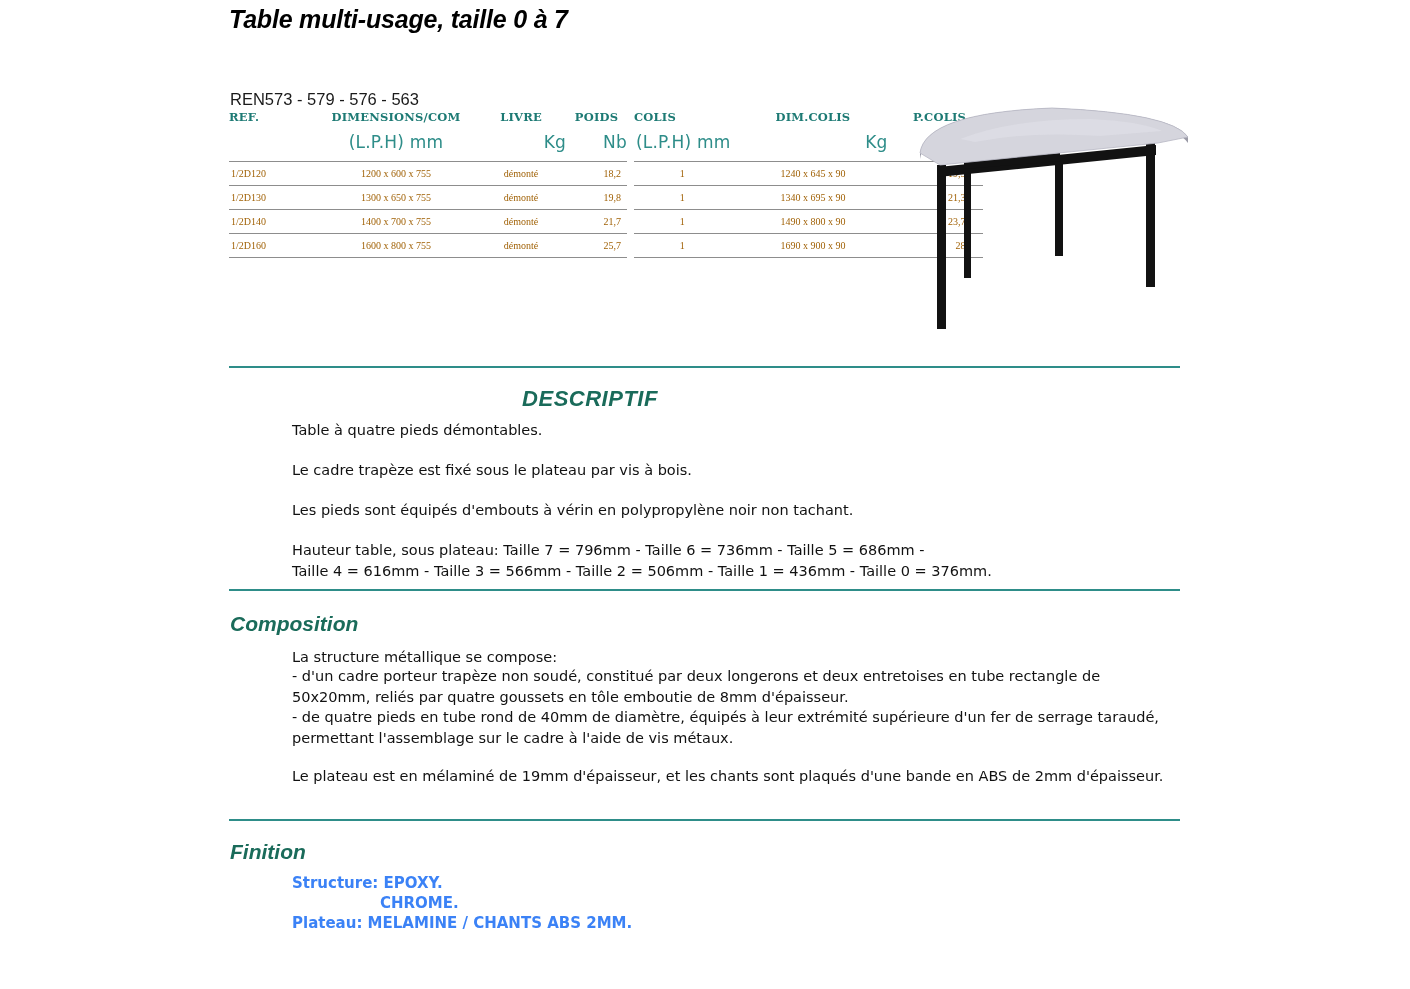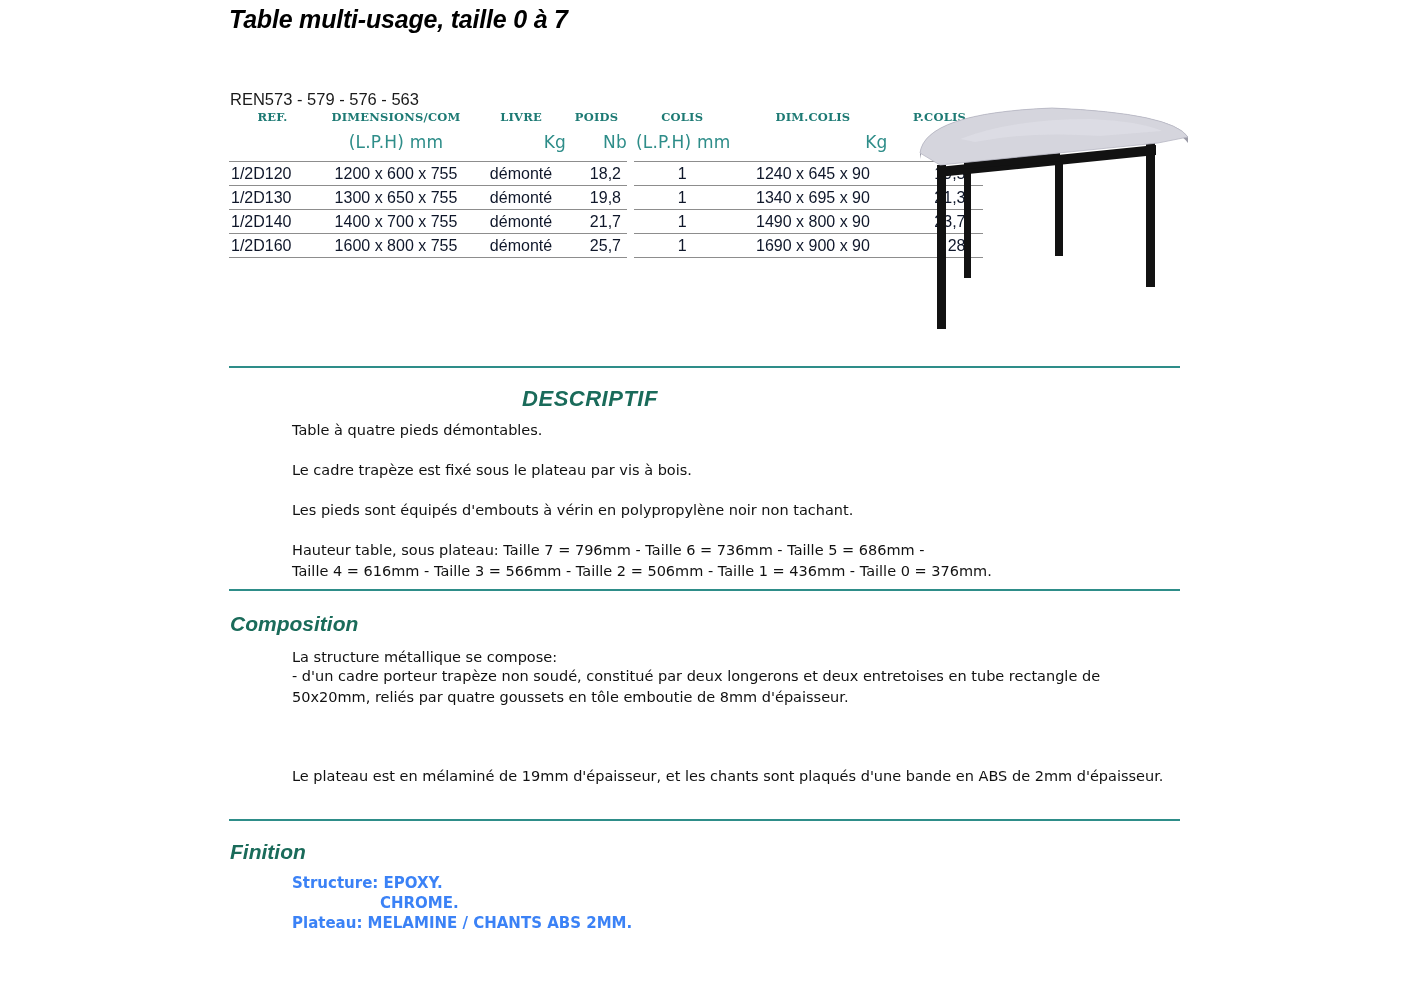--- a/index.html
+++ b/index.html
@@ -63,43 +63,43 @@
   }
   .spec-table thead th.sub {
     font-family: "DejaVu Sans", "Liberation Sans", sans-serif;
     font-weight: normal;
     font-size: 17px;
     color: #2e8d89;
     padding-top: 6px;
     padding-bottom: 9px;
   }
   .spec-table tbody td {
-    font-family: Liberation Sans, sans-serif;
-    font-size: 16px;
-    color: #0f172a;
+    font-family: Liberation Serif, serif;
+    font-size: 10px;
+    color: #a16207;
     border-top: 1.4px solid #8d8d8d;
     height: 23px;
     vertical-align: middle;
   }
   .spec-table tbody tr:last-child td { border-bottom: 1.4px solid #8d8d8d; }
 
   
   #table-left { left: 229px; top: 110px; }
   #table-left .c-ref    { width: 85px;  text-align: left;   padding-left: 2px; }
   #table-left .c-dim    { width: 160px; text-align: center; }
   #table-left .c-livre  { width: 90px;  text-align: center; }
   #table-left .c-poids  { width: 55px;  text-align: right;  padding-right: 6px; }
 
   
   #table-right { left: 634px; top: 110px; }
   #table-right .c-colis  { width: 60px;  text-align: center; }
   #table-right .c-dimc   { width: 165px; text-align: center; }
   #table-right .c-pcolis { width: 70px;  text-align: right; padding-right: 18px; }
 
-  .hdr-left-ref   { text-align: center; padding-left: 6px; }
+  .hdr-left-ref   { text-align: left; padding-left: 6px; }
   .hdr-left-dim   { text-align: center; }
   .hdr-left-livre { text-align: center; }
   .hdr-left-poids { text-align: center; }
 
   .sub-lph   { text-align: center; }
   .sub-kg    { text-align: right; padding-right: 2px; }
   .sub-nb    { text-align: right; padding-right: 4px; }
   .sub-blank { }
 
   
@@ -294,20 +294,21 @@
   <div class="section-title" id="descriptif-title">DESCRIPTIF</div>
   <div class="para" id="desc-p1">Table à quatre pieds démontables.</div>
   <div class="para" id="desc-p3">Les pieds sont équipés d'embouts à vérin en polypropylène noir non tachant.</div>
   <div class="para" id="desc-p2">Le cadre trapèze est fixé sous le plateau par vis à bois.</div>
   <div class="para" id="desc-p4">Hauteur table, sous plateau: Taille 7 = 796mm - Taille 6 = 736mm - Taille 5 = 686mm -
 Taille 4 = 616mm - Taille 3 = 566mm - Taille 2 = 506mm - Taille 1 = 436mm - Taille 0 = 376mm.</div>
 
   <div class="section-title" id="composition-title">Composition</div>
   <div class="para" id="comp-p1">La structure métallique se compose:</div>
   <div class="para" id="comp-p2">   - d'un cadre porteur trapèze non soudé, constitué par deux longerons et deux entretoises en tube rectangle de 50x20mm, reliés par quatre goussets en tôle emboutie de 8mm d'épaisseur.</div>
+  <div class="para" id="comp-p3">   - de quatre pieds en tube rond de 40mm de diamètre, équipés à leur extrémité supérieure d'un fer de serrage taraudé, permettant l'assemblage sur le cadre à l'aide de vis métaux.</div>
   <div class="para" id="comp-p4">Le plateau est en mélaminé de 19mm d'épaisseur, et les chants sont plaqués d'une bande en ABS de 2mm d'épaisseur.</div>
 
   <div class="section-title" id="finition-title">Finition</div>
   <div class="fin-line" id="fin-structure">Structure: EPOXY.</div>
   <div class="fin-line" id="fin-chrome">CHROME.</div>
   <div class="fin-line" id="fin-plateau">Plateau: MELAMINE / CHANTS ABS 2MM.</div>
 
 </div>
 
 </body></html>

